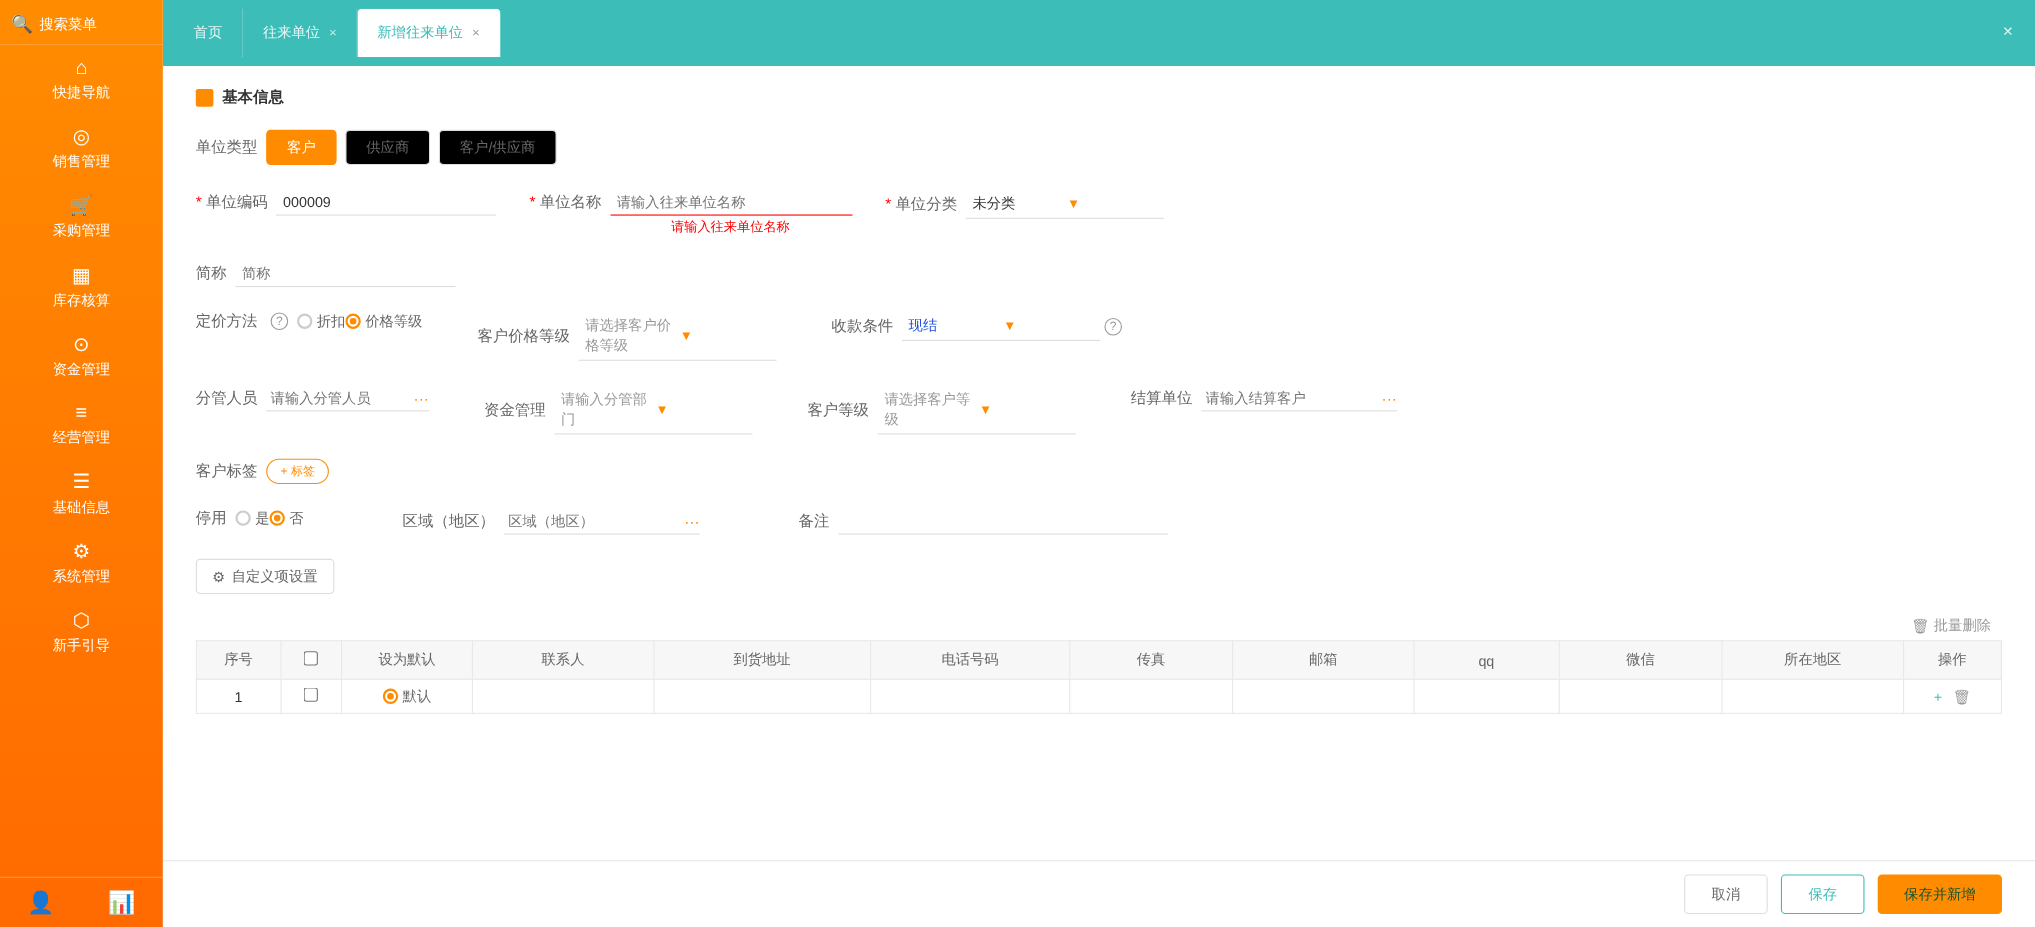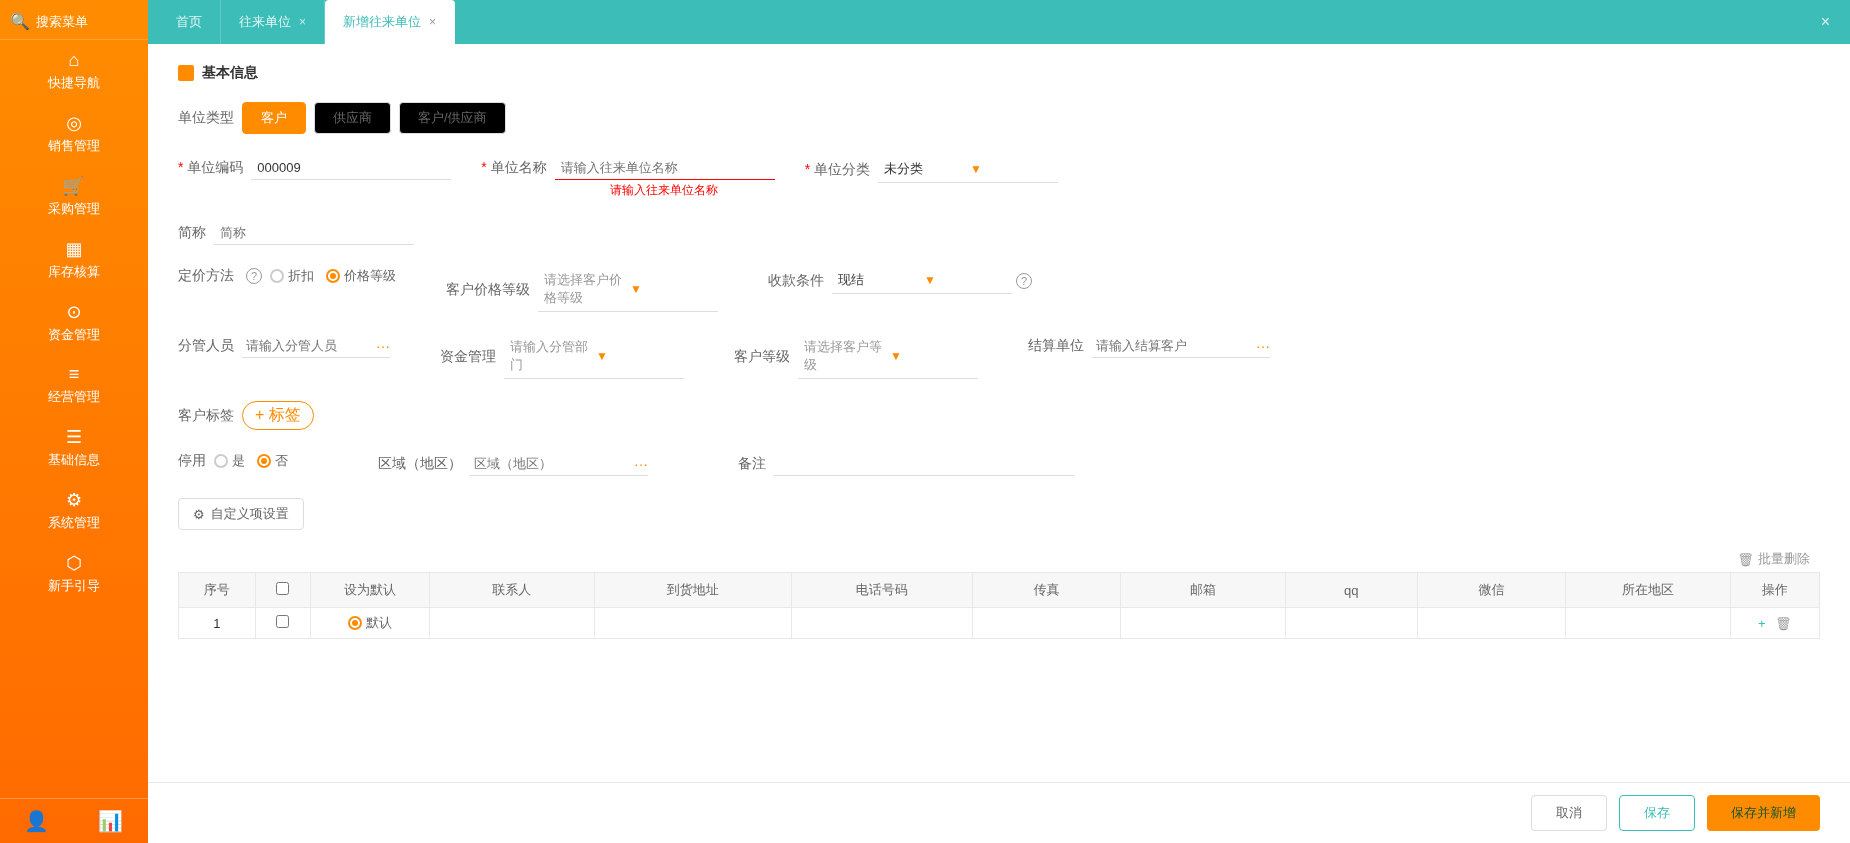--- a/index.html
+++ b/index.html
@@ -50,21 +50,21 @@
       display: flex;
       flex-direction: column;
       overflow: hidden;
     }
 
     
     .tab-bar {
       background: #3dbdb8;
       display: flex;
       align-items: center;
-      height: 44px;
+      height: 60px;
       padding: 0 10px;
       flex-shrink: 0;
     }
     .tab {
       height: 44px;
       display: flex;
       align-items: center;
       padding: 0 18px;
       color: rgba(255,255,255,0.85);
       cursor: pointer;
@@ -176,21 +176,21 @@
       font-size: 13px;
       color: #666;
     }
     .unit-btn.active {
       background: #ff8c00;
       color: #fff;
       border-color: #ff8c00;
     }
 
     
-    .radio-group { display: flex; align-items: center; gap: 12px; }
+    .radio-group { display: flex; align-items: center; }
     .radio-item { display: flex; align-items: center; cursor: pointer; gap: 4px; color: #666; }
     .radio-circle {
       width: 14px; height: 14px;
       border-radius: 50%;
       border: 2px solid #ccc;
       display: inline-flex; align-items: center; justify-content: center;
     }
     .radio-circle.checked { border-color: #ff8c00; }
     .radio-circle.checked::after {
       content: '';
@@ -200,21 +200,21 @@
     }
 
     
     .tag-btn {
       border: 1px solid #ff8c00;
       color: #ff8c00;
       border-radius: 20px;
       padding: 3px 12px;
       background: #fff;
       cursor: pointer;
-      font-size: 16px;
+      font-size: 11px;
     }
 
     
     .help-icon {
       width: 16px; height: 16px;
       border-radius: 50%;
       border: 1px solid #999;
       color: #999;
       display: inline-flex; align-items: center; justify-content: center;
       font-size: 11px;
@@ -472,21 +472,21 @@
       <div class="form-group" style="margin-left:20px;">
         <span class="form-label">客户价格等级</span>
         <div class="form-select" style="min-width:180px;">
           <span>请选择客户价格等级</span>
           <span class="arrow">▼</span>
         </div>
       </div>
       <div class="form-group" style="margin-left:20px;">
         <span class="form-label">收款条件</span>
         <div class="form-select" style="min-width:180px;">
-          <span style="color:#404040;">现结</span>
+          <span style="color:#1d4ed8;">现结</span>
           <span class="arrow">▼</span>
         </div>
         <span class="help-icon">?</span>
       </div>
     </div>
 
     <div class="form-row">
       <div class="form-group">
         <span class="form-label">分管人员</span>
         <div class="input-with-more">

